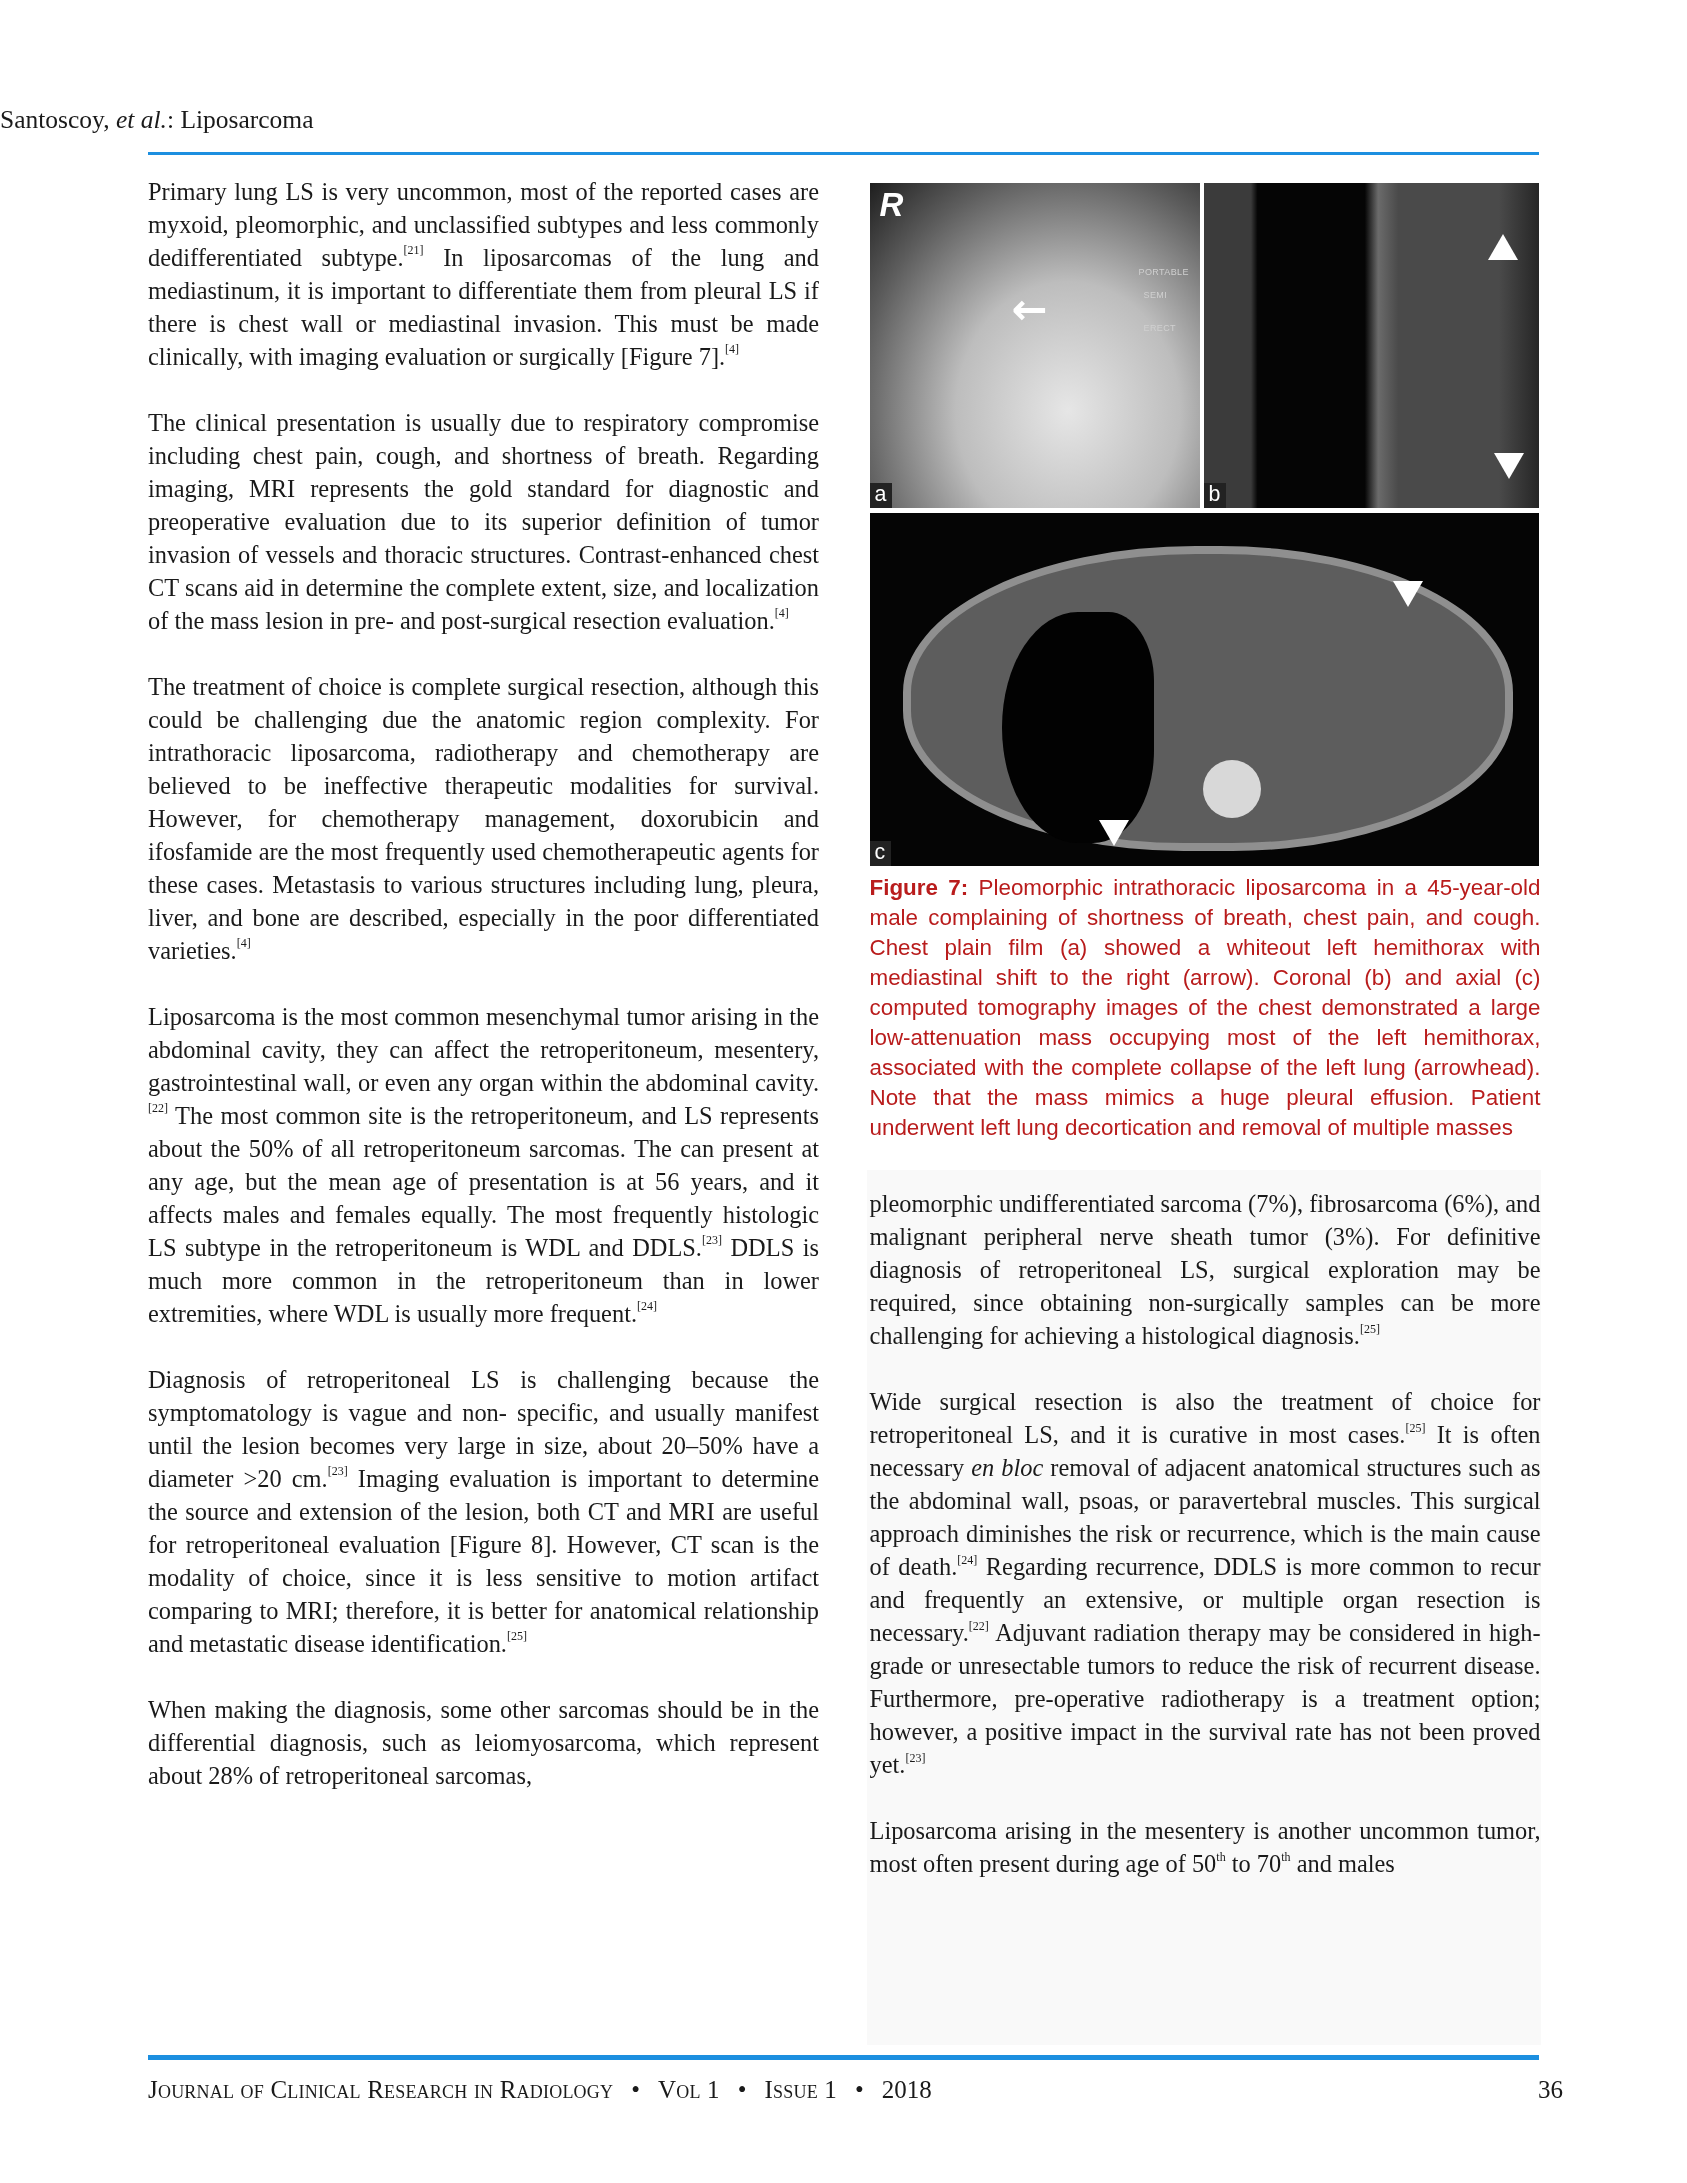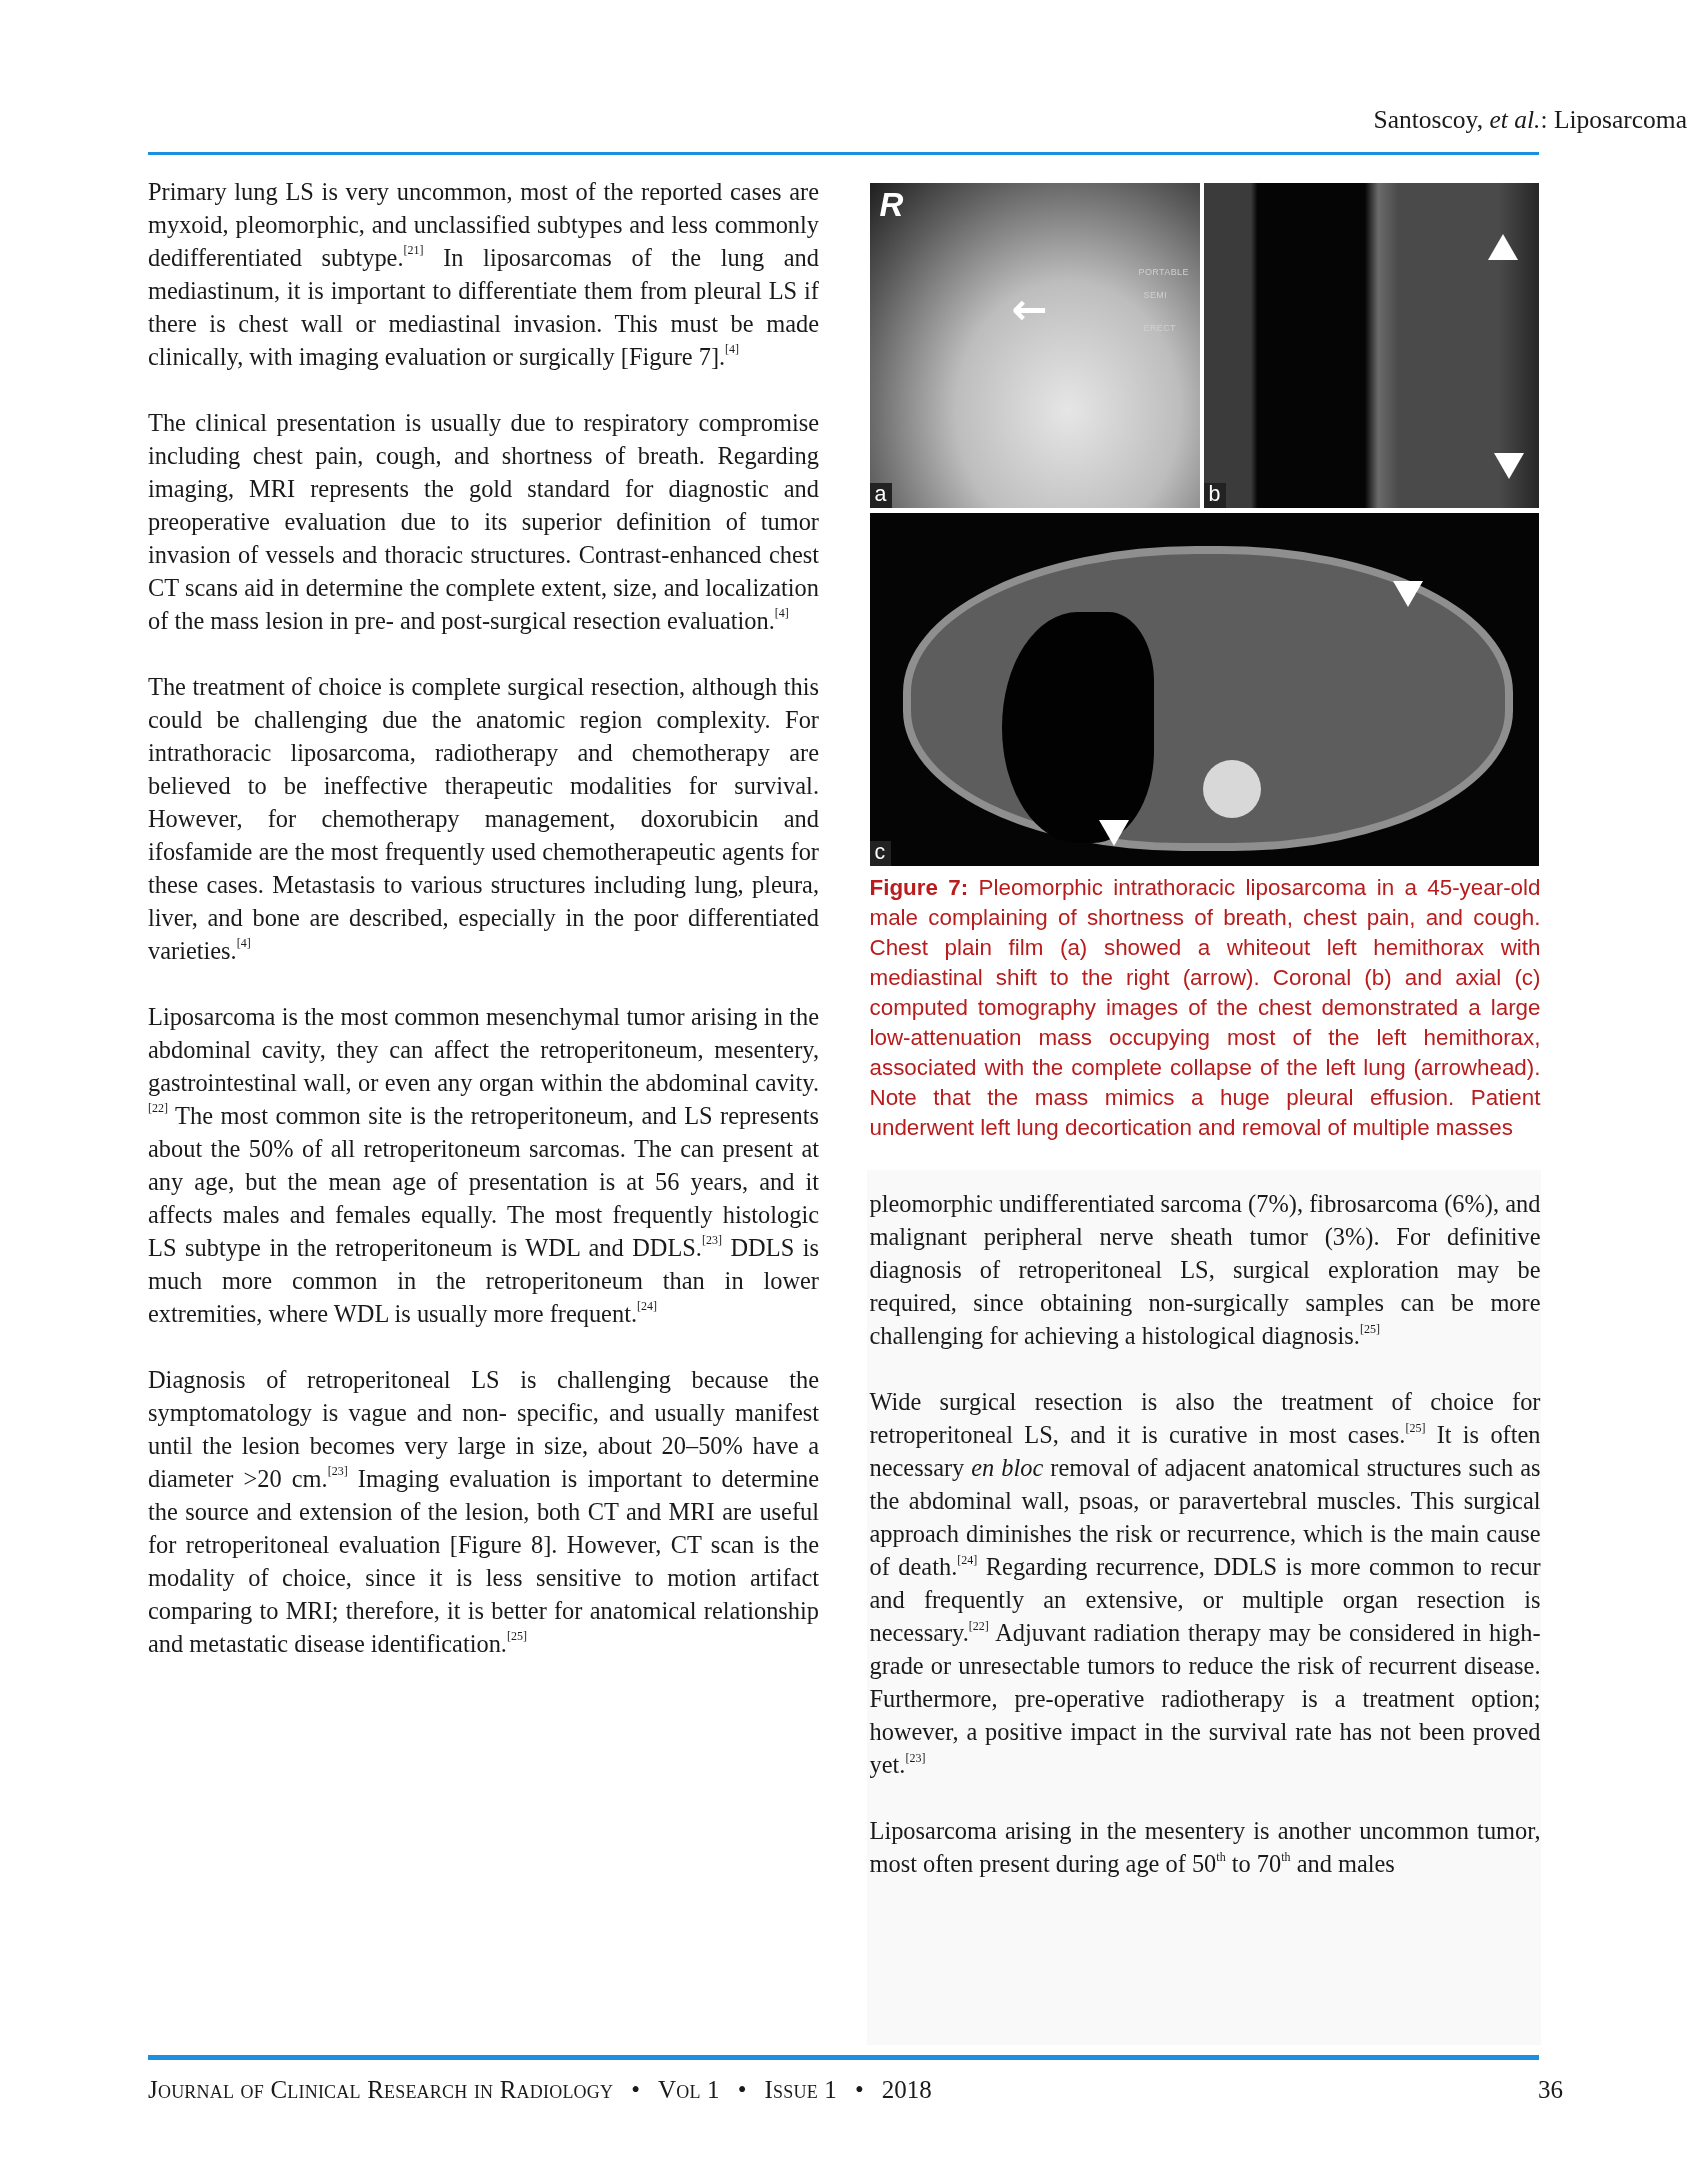--- a/index.html
+++ b/index.html
@@ -1,17 +1,17 @@
 <!DOCTYPE html>
 <html style="font-size:13px"><head>
 <meta charset="utf-8">
 <style>
   html, body { margin: 0; padding: 0; background: #ffffff; }
   body { width: 1687px; height: 2183px; position: relative; overflow: hidden; font-family: "Liberation Serif", serif; color: #1a1a1a; }
-  .running-head { position: absolute; top: 105px; left: 0; width: 1687px; text-align: right; font-size: 25.5px; }
+  .running-head { position: absolute; top: 105px; left: 0; width: 1687px; text-align: left; font-size: 25.5px; }
   .rule { position: absolute; left: 148px; width: 1391px; background: #1c8fe0; }
   .rule.top { top: 152px; height: 3.3px; }
   .rule.bottom { top: 2055px; height: 5px; }
   .col { position: absolute; font-size: 24.4px; line-height: 33px; text-align: justify; }
   .col.left { left: 148px; top: 175px; width: 671px; }
   .col.right { left: 867px; top: 183px; width: 671px; padding-left: 2.5px; }
   .right-tint { position: absolute; left: 867px; top: 1170px; width: 674px; height: 875px; background: #f9f9f9; }
   .col p { margin: 0 0 33px 0; }
   .col p.tight { margin-bottom: 0; }
   sup { font-size: 12px; line-height: 0; position: relative; top: -2.5px; vertical-align: super; }
@@ -53,20 +53,21 @@
 
   <p><span>The clinical presentation is usually due to respiratory compromise including chest pain, cough, and shortness of breath. Regarding imaging, MRI represents the gold standard for diagnostic and preoperative evaluation due to its superior definition of tumor invasion of vessels and thoracic structures. Contrast-enhanced chest CT scans aid in determine the complete extent, size, and localization of the mass lesion in pre- and post-surgical resection evaluation.</span><sup>[4]</sup></p>
 
   <p><span>The treatment of choice is complete surgical resection, although this could be challenging due the anatomic region complexity. For intrathoracic liposarcoma, radiotherapy and chemotherapy are believed to be ineffective therapeutic modalities for survival. However, for chemotherapy management, doxorubicin and ifosfamide are the most frequently used chemotherapeutic agents for these cases. Metastasis to various structures including lung, pleura, liver, and bone are described, especially in the poor differentiated varieties.</span><sup>[4]</sup></p>
 
 
   <p><span>Liposarcoma is the most common mesenchymal tumor arising in the abdominal cavity, they can affect the retroperitoneum, mesentery, gastrointestinal wall, or even any organ within the abdominal cavity.</span><sup>[22]</sup><span> The most common site is the retroperitoneum, and LS represents about the 50% of all retroperitoneum sarcomas. The can present at any age, but the mean age of presentation is at 56 years, and it affects males and females equally. The most frequently histologic LS subtype in the retroperitoneum is WDL and DDLS.</span><sup>[23]</sup><span> DDLS is much more common in the retroperitoneum than in lower extremities, where WDL is usually more frequent.</span><sup>[24]</sup></p>
 
   <p><span>Diagnosis of retroperitoneal LS is challenging because the symptomatology is vague and non- specific, and usually manifest until the lesion becomes very large in size, about 20–50% have a diameter &gt;20 cm.</span><sup>[23]</sup><span> Imaging evaluation is important to determine the source and extension of the lesion, both CT and MRI are useful for retroperitoneal evaluation [Figure 8]. However, CT scan is the modality of choice, since it is less sensitive to motion artifact comparing to MRI; therefore, it is better for anatomical relationship and metastatic disease identification.</span><sup>[25]</sup></p>
 
+  <p class="tight"><span>When making the diagnosis, some other sarcomas should be in the differential diagnosis, such as leiomyosarcoma, which represent about 28% of retroperitoneal sarcomas,</span></p>
 </div>
 
 <div class="col right">
   <div class="figure">
     <div class="panel a">
       <span class="r-marker">R</span>
       <span class="overlay-text" style="left:269px;top:73px;">PORTABLE</span>
       <span class="overlay-text" style="left:274px;top:96px;">SEMI ERECT</span>
       <span class="arrow-icon" style="left:142px;top:105px;">←</span>
       <span class="panel-label">a</span>

